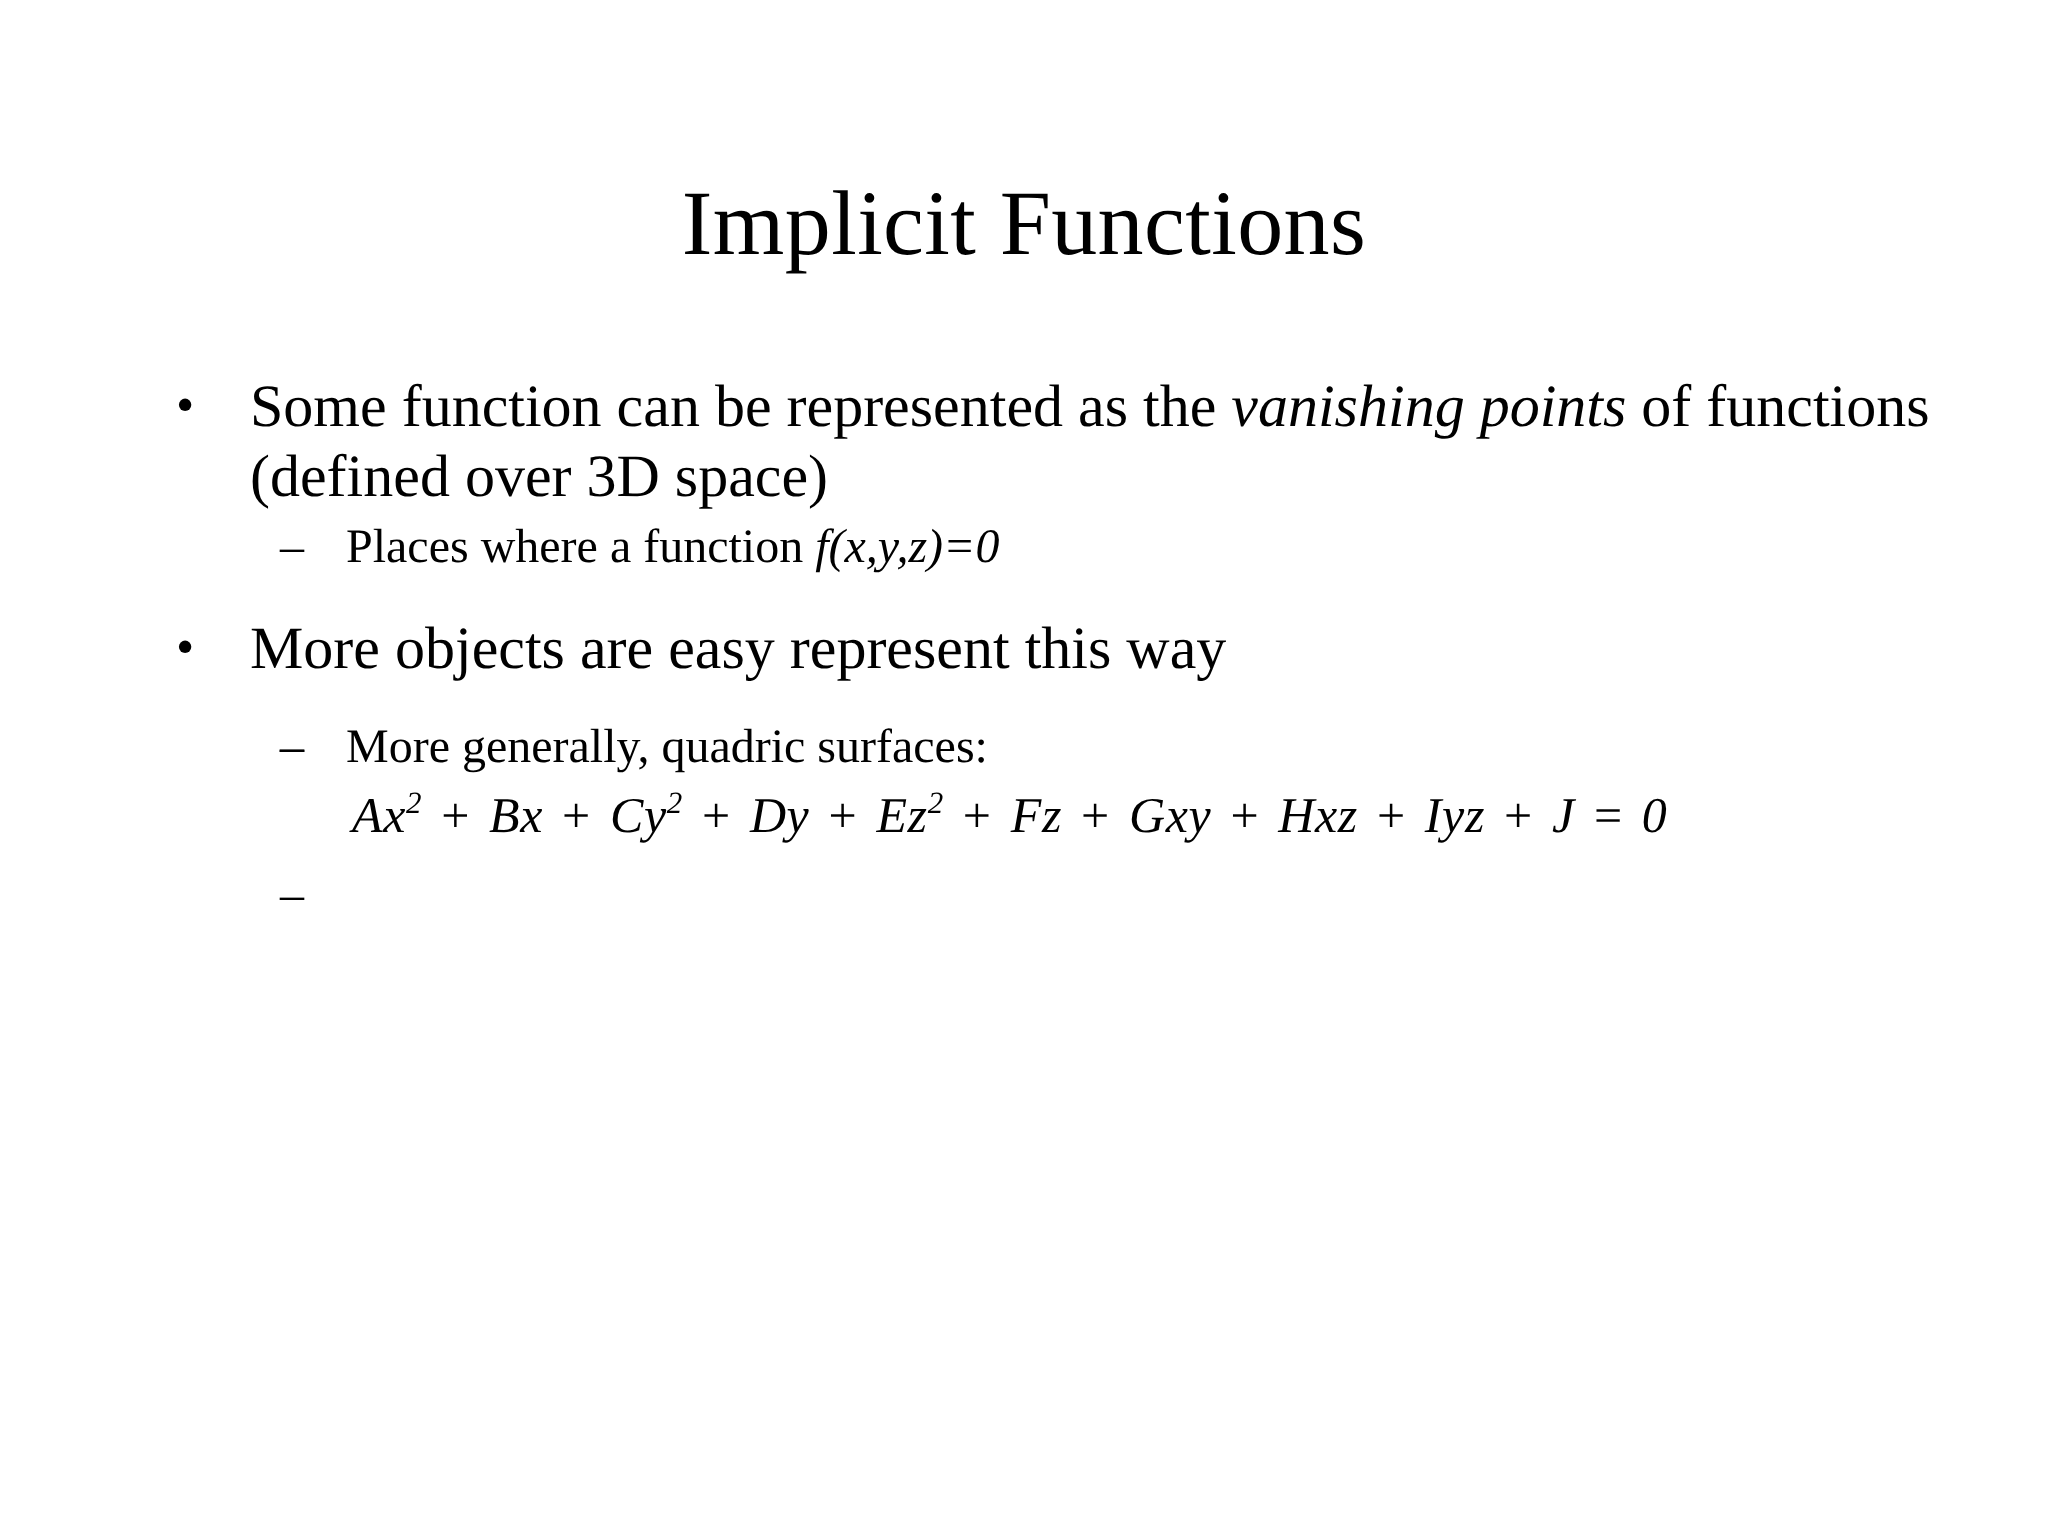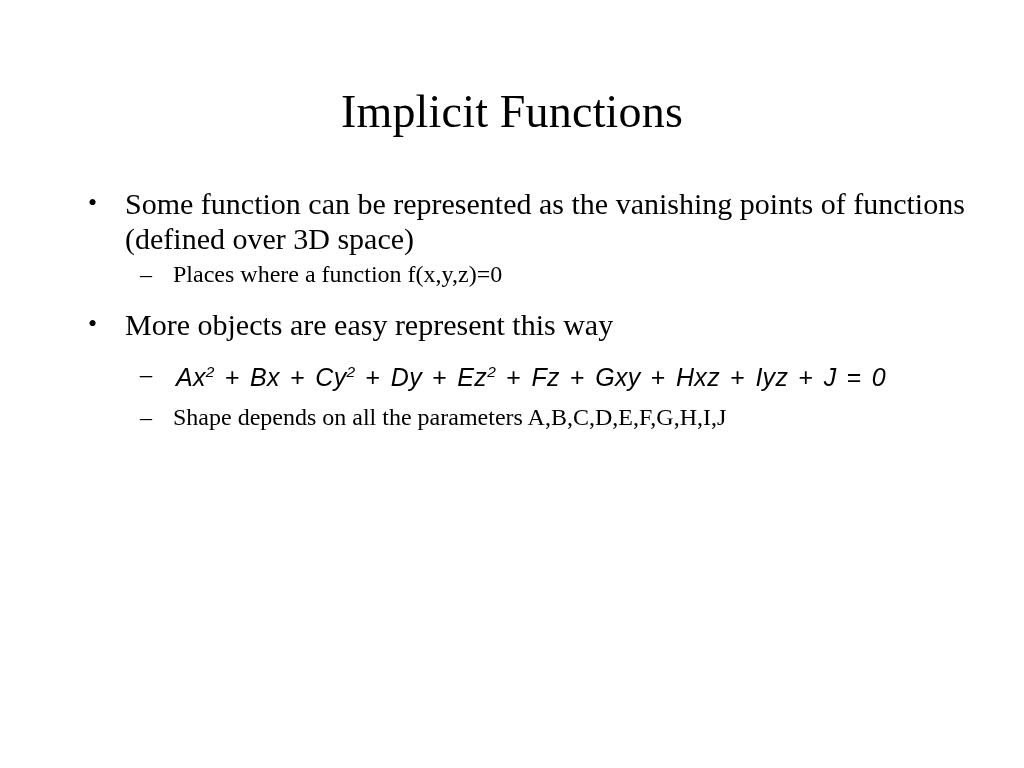--- a/index.html
+++ b/index.html
@@ -88,39 +88,39 @@
   
   .equation-row {
     position: relative;
     padding-left: 98px;
     margin: 6px 0 10px 0;
     font-size: 25px;
     line-height: 1.2;
   }
   .equation {
     font-style: italic;
-    font-family: Liberation Sans, sans-serif;
+    font-family: Liberation Serif, serif;
     white-space: nowrap;
     letter-spacing: 0.3px;
   }
   .equation sup {
     font-size: 0.62em;
     vertical-align: super;
     line-height: 0;
     font-style: italic;
   }
   .eq-op {
     font-style: normal;
     padding: 0 3px;
   }
   .eq-upright {
     font-style: italic;
   }
 
-  .ital { }
+  .ital { font-style: italic; }
 </style>
 </head>
 <body>
 
 <div class="slide">
 
   <div class="slide-title">Implicit Functions</div>
 
   <div class="body-block">
 
@@ -142,25 +142,25 @@
     </div>
 
     <div class="spacer-2"></div>
 
     <div class="l2">
       <span class="marker">–</span>
     </div>
 
     <div class="l2">
       <span class="marker">–</span>
+      <span>More generally, quadric surfaces:</span>
     </div>
 
     <div class="equation-row">
       <span class="equation" id="equation-render"><span class="eq-upright">Ax</span><sup>2</sup><span class="eq-op"> + </span><span class="eq-upright">Bx</span><span class="eq-op"> + </span><span class="eq-upright">Cy</span><sup>2</sup><span class="eq-op"> + </span><span class="eq-upright">Dy</span><span class="eq-op"> + </span><span class="eq-upright">Ez</span><sup>2</sup><span class="eq-op"> + </span><span class="eq-upright">Fz</span><span class="eq-op"> + </span><span class="eq-upright">Gxy</span><span class="eq-op"> + </span><span class="eq-upright">Hxz</span><span class="eq-op"> + </span><span class="eq-upright">Iyz</span><span class="eq-op"> + </span><span class="eq-upright">J</span><span class="eq-op"> = </span><span class="eq-upright">0</span></span>
     </div>
 
     <div class="l2">
       <span class="marker">–</span>
-      <span>Shape depends on all the parameters A,B,C,D,E,F,G,H,I,J</span>
     </div>
 
   </div>
 </div>
 
 </body></html>

